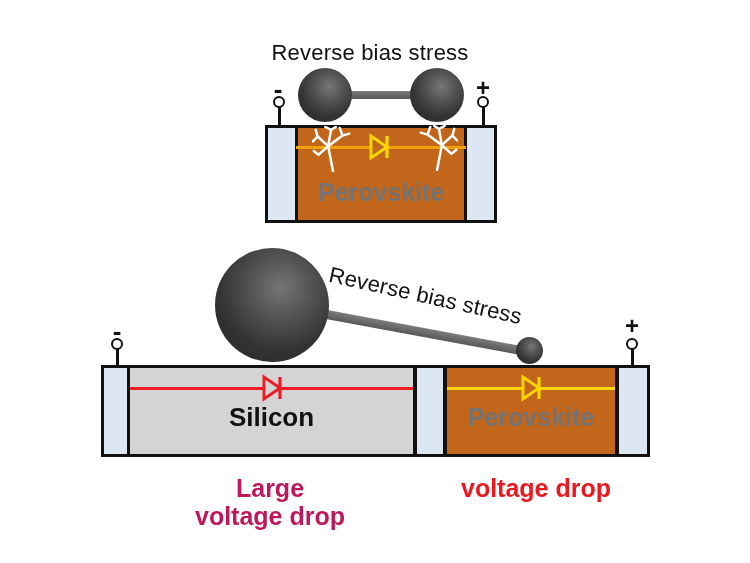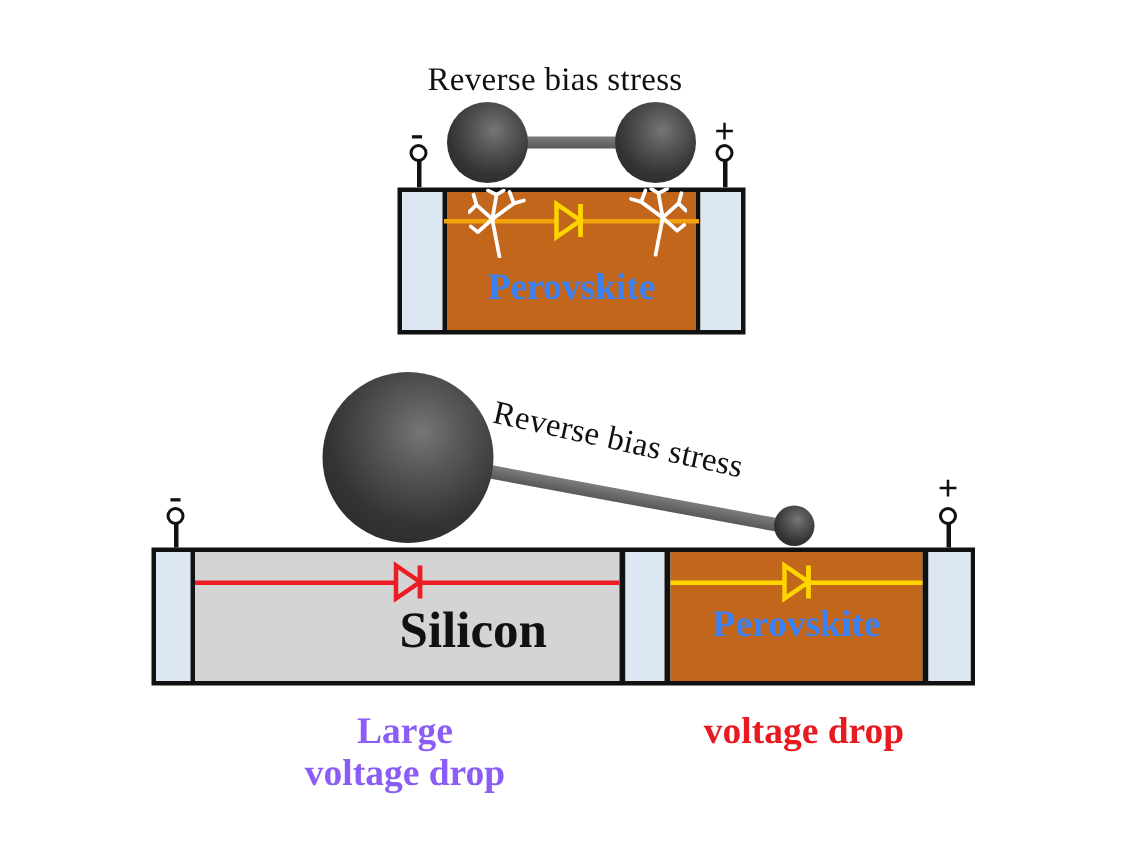--- a/index.html
+++ b/index.html
@@ -1,36 +1,36 @@
 <!DOCTYPE html>
 <html><head>
 <meta charset="utf-8">
 <style>
   html,body{margin:0;padding:0;background:#ffffff;}
   #canvas{
     position:relative;width:750px;height:563px;background:#ffffff;
-    font-family:Liberation Serif, serif;overflow:hidden;border-radius:26px;
+    font-family:Liberation Sans, sans-serif;overflow:hidden;border-radius:26px;
   }
   .abs{position:absolute;}
   .title{font-size:22px;color:#111;text-align:center;letter-spacing:.2px;}
   .ball{border-radius:50%;
     background:radial-gradient(circle at 58% 35%, #767676 0%, #565656 28%, #343434 62%, #252525 100%);
     z-index:3;}
   .bar{background:linear-gradient(to bottom,#7d7d7d,#585858);border-radius:4px;z-index:2;}
   .sign{font-weight:bold;color:#111;text-align:center;width:20px;line-height:1;}
   .term-circle{width:12px;height:12px;border:2.5px solid #111;border-radius:50%;
     background:#fff;box-sizing:border-box;z-index:4;}
   .term-stem{width:2.5px;background:#111;z-index:1;}
   .device{border:3px solid #111;background:#fff;box-sizing:border-box;z-index:2;}
   .layer{top:0;height:100%;box-sizing:border-box;}
   .electrode{background:#dde6f3;}
   .divider{background:#111;}
   .hline{height:3px;z-index:3;}
   .layer-label{font-weight:bold;text-align:center;z-index:5;}
-  .white-label{color:#3b82f6;}
+  .white-label{color:#737373;}
   .black-label{color:#111111;}
   .caption{font-weight:bold;font-size:25px;line-height:28px;text-align:center;z-index:5;}
   svg{display:block;}
   .diode{z-index:4;}
   .crack{z-index:5;}
 </style>
 </head>
 <body>
 
 <div id="canvas">
@@ -116,24 +116,24 @@
 
   <svg class="abs diode" style="left:259px;top:374px;" width="30" height="28" viewBox="0 0 30 28">
     <path d="M5,3 L5,25 L21,14 Z" fill="#d4d4d4" stroke="#ed1c24" stroke-width="3"></path>
     <line x1="21" y1="3" x2="21" y2="25" stroke="#ed1c24" stroke-width="3.2"></line>
   </svg>
   <svg class="abs diode" style="left:518px;top:374px;" width="30" height="28" viewBox="0 0 30 28">
     <path d="M5,3 L5,25 L21,14 Z" fill="#c2661c" stroke="#ffd500" stroke-width="3"></path>
     <line x1="21" y1="3" x2="21" y2="25" stroke="#ffd500" stroke-width="3.2"></line>
   </svg>
 
-  <div class="abs layer-label black-label" style="left:130px;top:402px;width:283px;font-size:34px;margin-left:44px;">Silicon</div>
+  <div class="abs layer-label black-label" style="left:130px;top:402px;width:283px;font-size:26px;">Silicon</div>
   <div class="abs layer-label white-label" style="left:343px;top:403px;width:168px;font-size:25px;margin-left:101px;transform:translateX(3px);">Perovskite</div>
 
-  <div class="abs caption" style="left:150px;top:474px;width:240px;color:#8b5cf6;">
+  <div class="abs caption" style="left:150px;top:474px;width:240px;color:#be185d;">
     <div>Large</div>
     <div>voltage drop</div>
   </div>
   <div class="abs caption" style="left:416px;top:474px;width:240px;color:#e8191f;">
     <div>voltage drop</div>
   </div>
 
 </div>
 
 </body></html>

